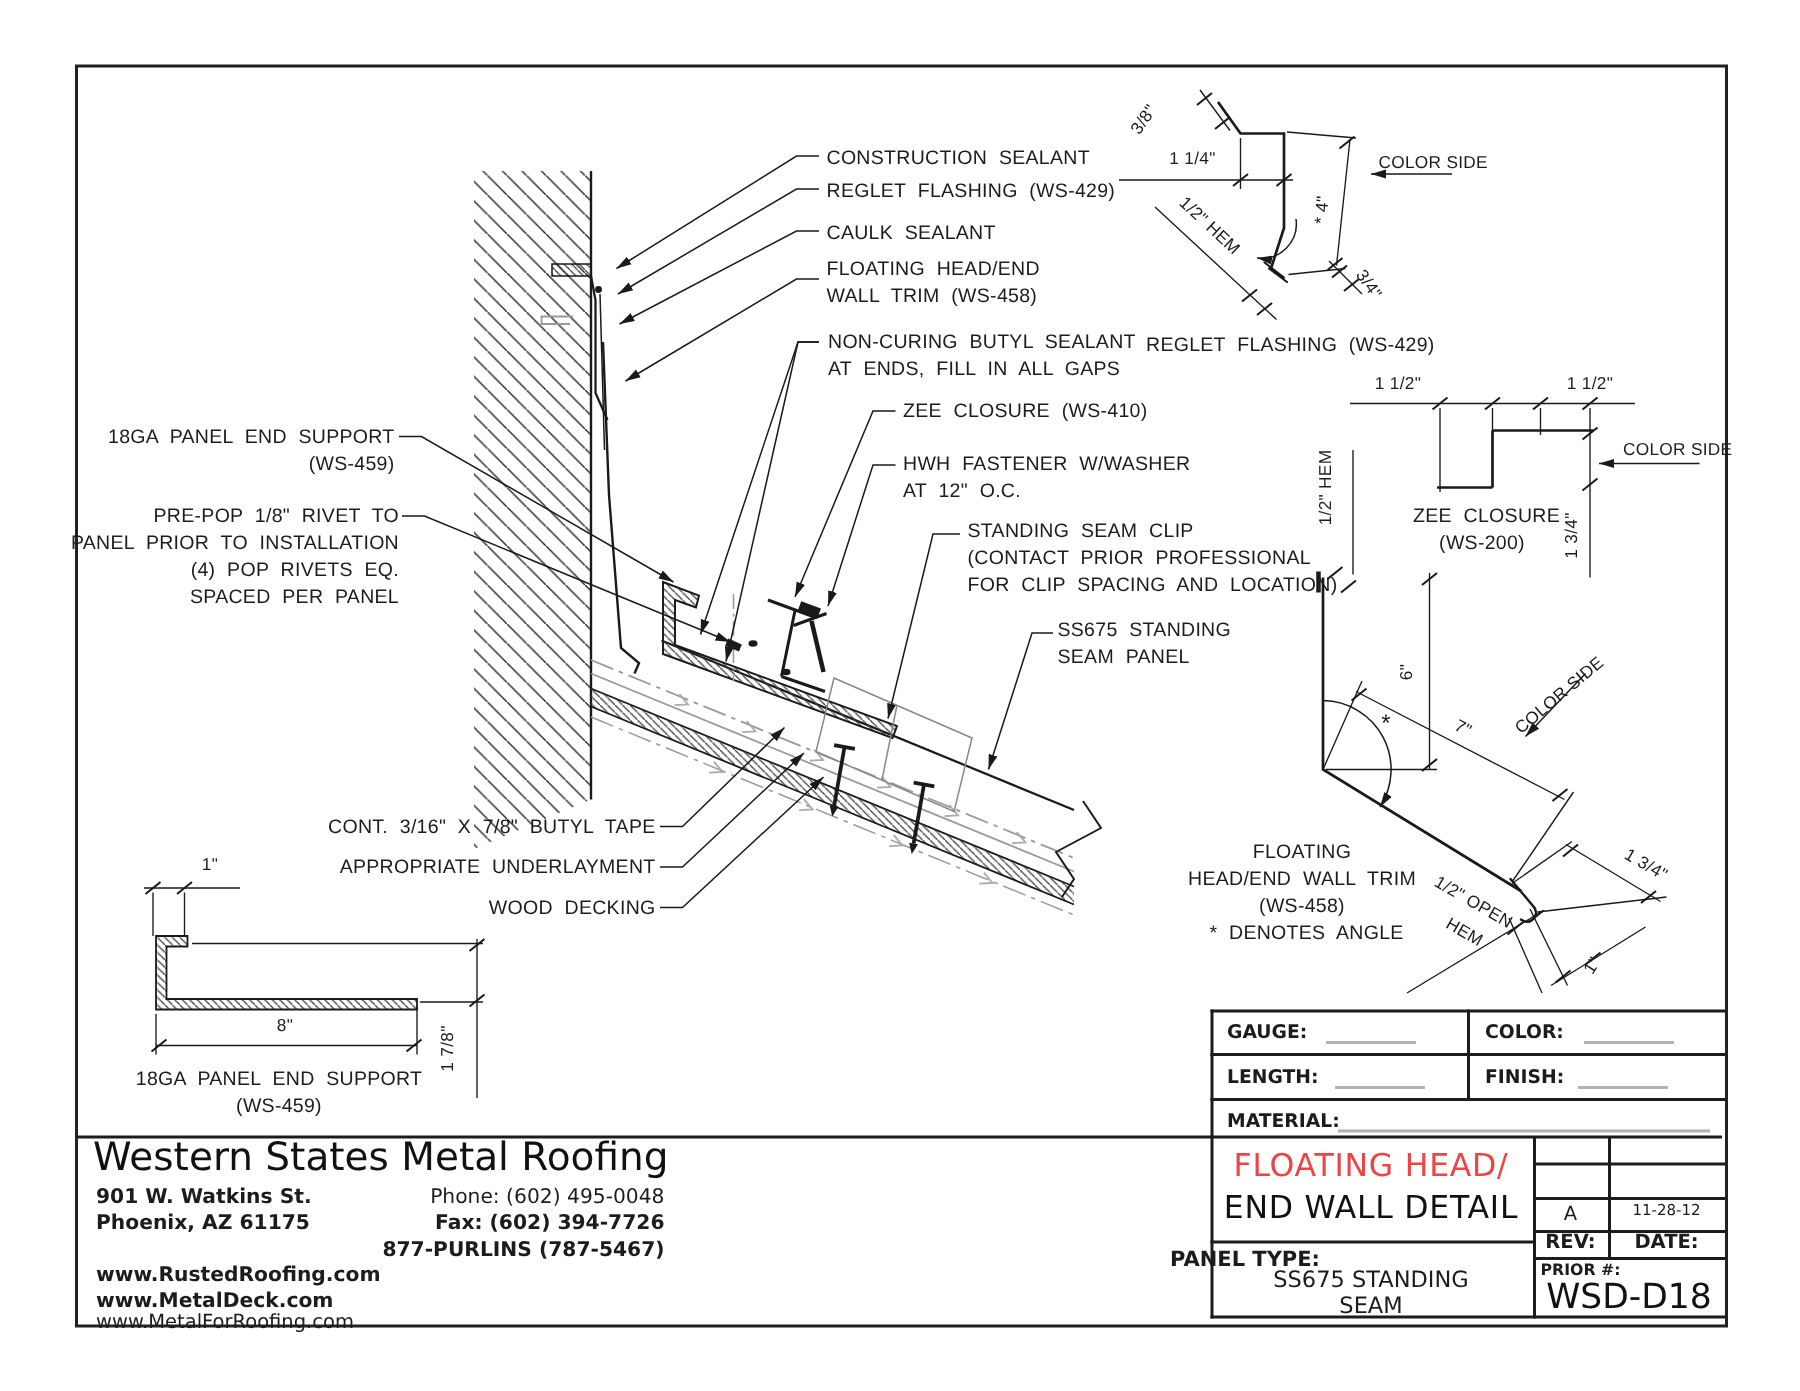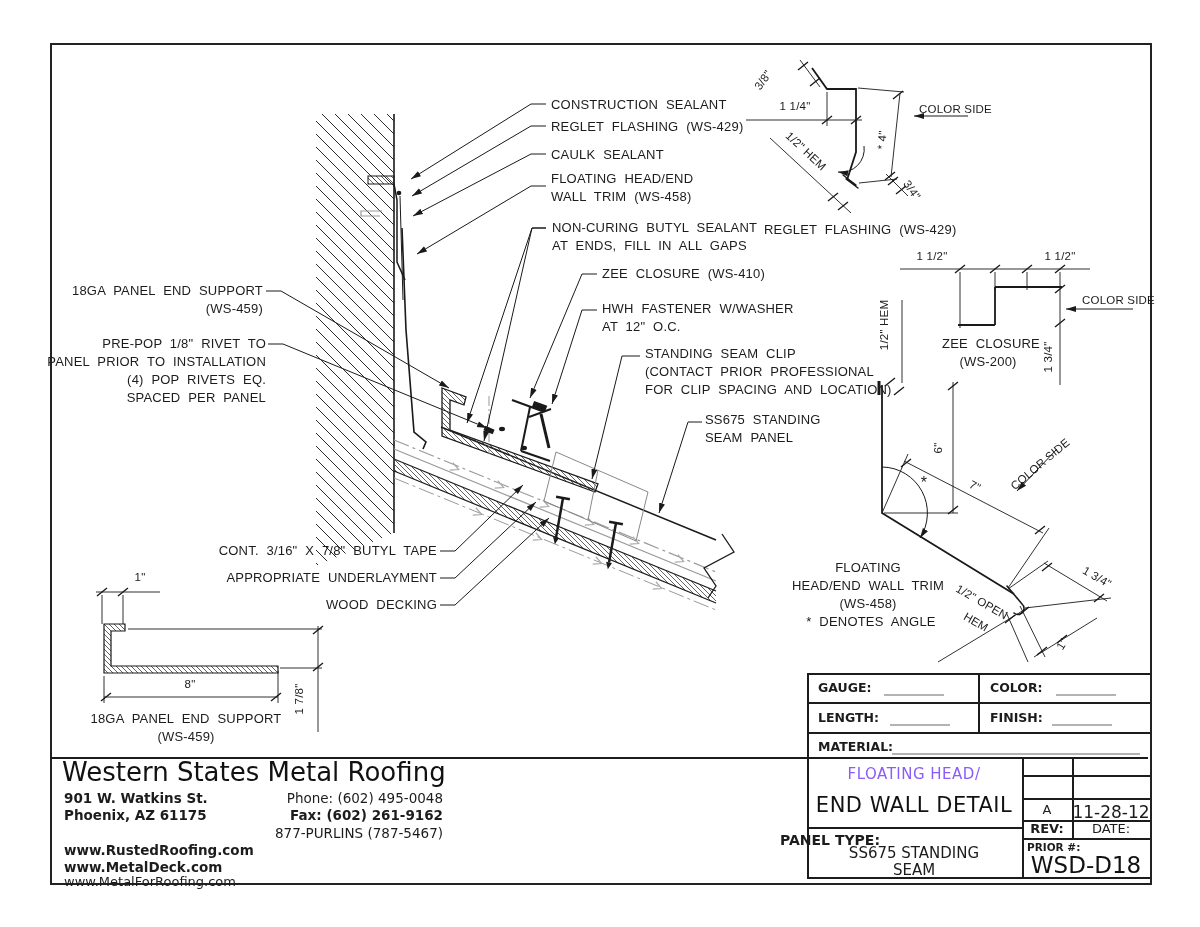--- a/index.html
+++ b/index.html
@@ -235,22 +235,22 @@
 
   <div class="line" style="left:50px;top:757px;width:1098px;height:2px"></div>
   <div>
     <div class="vb" style="position:absolute;left:62px;top:757px;font-size:26px;color:#111">Western States Metal Roofing</div>
     <div class="vb" style="position:absolute;left:64px;top:790px;font-size:13.5px;font-weight:bold">901 W. Watkins St.</div>
     <div class="vb" style="position:absolute;left:64px;top:807px;font-size:13.5px;font-weight:bold">Phoenix, AZ 61175</div>
     <div class="vb" style="position:absolute;left:64px;top:874px;font-size:13px;font-weight:normal">www.MetalForRoofing.com</div>
     <div class="vb" style="position:absolute;left:64px;top:842px;font-size:13.5px;font-weight:bold">www.RustedRoofing.com</div>
     <div class="vb" style="position:absolute;left:64px;top:859px;font-size:13.5px;font-weight:bold">www.MetalDeck.com</div>
     <div class="vb rt" style="position:absolute;right:757px;top:790px;font-size:13.5px;font-weight:normal">Phone: (602) 495-0048</div>
-    <div class="vb rt" style="position:absolute;right:757px;top:807px;font-size:13.5px;font-weight:bold">Fax: (602) 261-9162</div>
-    <div class="vb rt" style="position:absolute;right:757px;top:825px;font-size:13.5px;font-weight:normal">877-PURLINS (787-5467)</div>
+    <div class="vb rt" style="position:absolute;right:757px;top:807px;font-size:13.5px;font-weight:bold">Fax: (602) 394-7726</div>
+    <div class="vb rt" style="position:absolute;right:757px;top:825px;font-size:13.5px;font-weight:bold">877-PURLINS (787-5467)</div>
   </div>
 
   <div>
 
     <div class="line" style="left:807px;top:673px;width:343px;height:2px"></div>
     <div class="line" style="left:807px;top:702px;width:343px;height:2px"></div>
     <div class="line" style="left:807px;top:732px;width:343px;height:2px"></div>
     <div class="line" style="left:807px;top:673px;width:2px;height:206px"></div>
     <div class="line" style="left:978px;top:673px;width:2px;height:61px"></div>
     <div class="line" style="left:1022px;top:758px;width:2px;height:121px"></div>
@@ -266,26 +266,26 @@
     <div class="blank" style="left:884px;top:681px;width:60px;height:13px"></div>
     <div class="vb" style="position:absolute;left:990px;top:680px;font-size:12.5px;font-weight:bold">COLOR:</div>
     <div class="blank" style="left:1056px;top:681px;width:60px;height:13px"></div>
     <div class="vb" style="position:absolute;left:818px;top:710px;font-size:12.5px;font-weight:bold">LENGTH:</div>
     <div class="blank" style="left:890px;top:711px;width:60px;height:13px"></div>
     <div class="vb" style="position:absolute;left:990px;top:710px;font-size:12.5px;font-weight:bold">FINISH:</div>
     <div class="blank" style="left:1052px;top:711px;width:60px;height:13px"></div>
     <div class="vb" style="position:absolute;left:818px;top:739px;font-size:12.5px;font-weight:bold">MATERIAL:</div>
     <div class="blank" style="left:892px;top:740px;width:248px;height:13px"></div>
 
-    <div class="vb" style="position:absolute;left:914px;top:765px;transform:translateX(-50%);font-size:15px;letter-spacing:.5px;color:#8b5cf6;white-space:nowrap">FLOATING  HEAD/</div>
+    <div class="vb" style="position:absolute;left:914px;top:765px;transform:translateX(-50%);font-size:21px;letter-spacing:.5px;color:#ef4444;white-space:nowrap">FLOATING  HEAD/</div>
     <div class="vb" style="position:absolute;left:914px;top:793px;transform:translateX(-50%);font-size:21px;letter-spacing:.5px;color:#111;white-space:nowrap">END WALL DETAIL</div>
     <div class="vb" style="position:absolute;left:780px;top:832px;font-size:14px;font-weight:bold">PANEL TYPE:</div>
     <div class="vb" style="position:absolute;left:914px;top:844px;transform:translateX(-50%);font-size:15px">SS675 STANDING</div>
     <div class="vb" style="position:absolute;left:914px;top:861px;transform:translateX(-50%);font-size:15px">SEAM</div>
 
     <div class="vb" style="position:absolute;left:1047px;top:802px;transform:translateX(-50%);font-size:13px">A</div>
-    <div class="vb" style="position:absolute;left:1111px;top:802px;transform:translateX(-50%);font-size:17px">11-28-12</div>
+    <div class="vb" style="position:absolute;left:1111px;top:802px;transform:translateX(-50%);font-size:10px">11-28-12</div>
     <div class="vb" style="position:absolute;left:1047px;top:821px;transform:translateX(-50%);font-size:13px;font-weight:bold">REV:</div>
-    <div class="vb" style="position:absolute;left:1111px;top:821px;transform:translateX(-50%);font-size:13px;font-weight:normal">DATE:</div>
+    <div class="vb" style="position:absolute;left:1111px;top:821px;transform:translateX(-50%);font-size:13px;font-weight:bold">DATE:</div>
     <div class="vb" style="position:absolute;left:1027px;top:841px;font-size:10.5px;font-weight:bold">PRIOR #:</div>
     <div class="vb" style="position:absolute;left:1086px;top:852px;transform:translateX(-50%);font-size:23px;color:#111">WSD-D18</div>
   </div>
 </div>
 
 </body></html>

